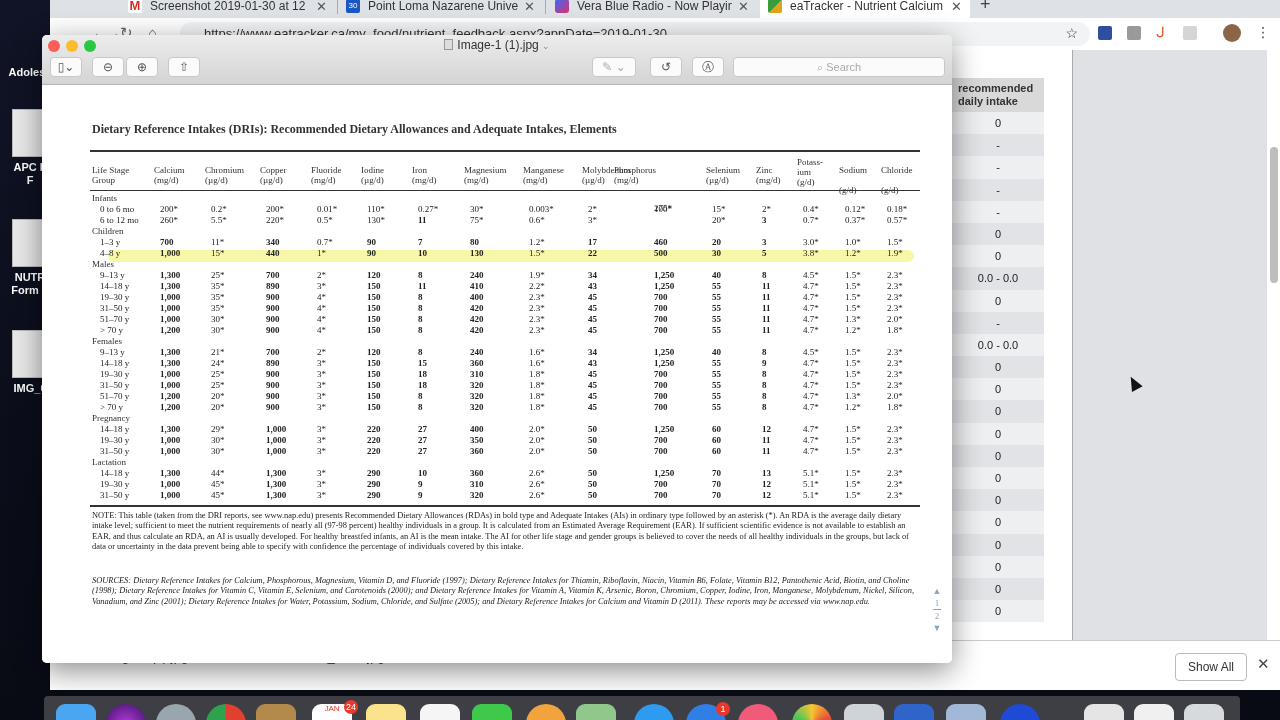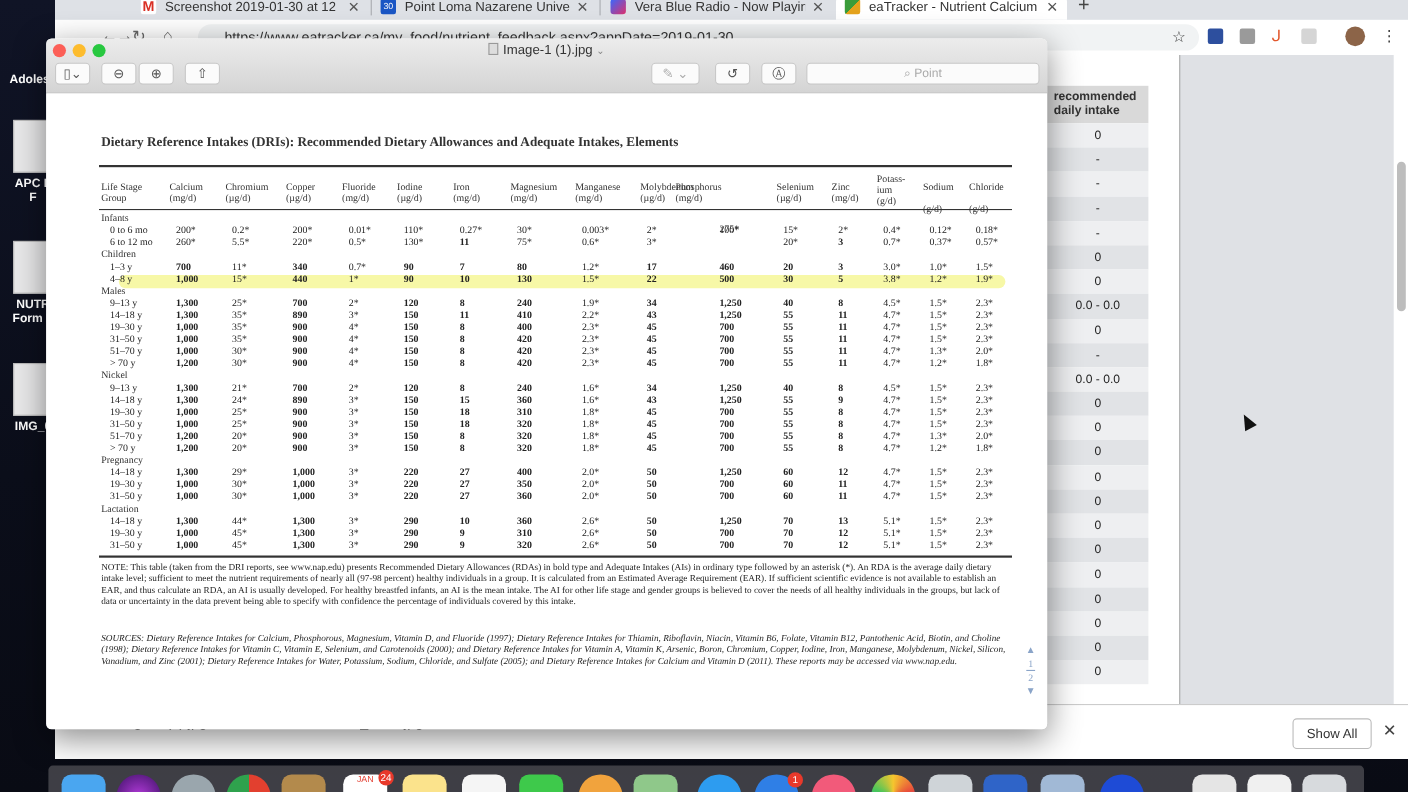--- a/index.html
+++ b/index.html
@@ -185,21 +185,21 @@
       <span style="display:inline-block;width:9px;height:11px;background:#ddd;border:1px solid #999;vertical-align:-1px;margin-right:4px"></span><span>Image-1 (1).jpg</span> <span style="color:#888;font-size:9px">⌄</span>
     </div>
     <div class="pbtn" style="left:8px;width:32px">▯⌄</div>
     <div class="pbtn" style="left:50px;width:32px">⊖</div>
     <div class="pbtn" style="left:84px;width:32px">⊕</div>
     <div class="pbtn" style="left:126px;width:32px">⇧</div>
     <div class="pbtn" style="left:550px;width:44px;color:#aaa">✎ ⌄</div>
     <div class="pbtn" style="left:608px;width:32px">↺</div>
     <div class="pbtn" style="left:650px;width:32px">Ⓐ</div>
     <div class="psearch">
-      <span>⌕</span> <span>Point</span>
+      <span>⌕</span> <span>Search</span>
     </div>
   </div>
 
   <div class="doc">
     <div class="dtitle">Dietary Reference Intakes (DRIs): Recommended Dietary Allowances and Adequate Intakes, Elements</div>
     <div class="rule" style="top:65px;width:830px"></div>
     <div class="hilite"></div>
     <div id="dri-headers">
         <div class="hdr" style="left: 50px; top: 80px;">
           <div style="white-space: pre-line;">Life Stage
@@ -446,21 +446,21 @@
           <div class="cell" style="top: 240px; left: 428px; font-weight: bold;">420</div>
           <div class="cell" style="top: 240px; left: 487px;">2.3*</div>
           <div class="cell" style="top: 240px; left: 546px; font-weight: bold;">45</div>
           <div class="cell" style="top: 240px; left: 612px; font-weight: bold;">700</div>
           <div class="cell" style="top: 240px; left: 670px; font-weight: bold;">55</div>
           <div class="cell" style="top: 240px; left: 720px; font-weight: bold;">11</div>
           <div class="cell" style="top: 240px; left: 761px;">4.7*</div>
           <div class="cell" style="top: 240px; left: 803px;">1.2*</div>
           <div class="cell" style="top: 240px; left: 845px;">1.8*</div>
         </div>
-        <div class="grp" style="top: 251px;">Nickel</div>
+        <div class="grp" style="top: 251px;">Females</div>
         <div>
           <div class="cell" style="top: 262px; left: 58px;">9–13 y</div>
           <div class="cell" style="top: 262px; left: 118px; font-weight: bold;">1,300</div>
           <div class="cell" style="top: 262px; left: 169px;">21*</div>
           <div class="cell" style="top: 262px; left: 224px; font-weight: bold;">700</div>
           <div class="cell" style="top: 262px; left: 275px;">2*</div>
           <div class="cell" style="top: 262px; left: 325px; font-weight: bold;">120</div>
           <div class="cell" style="top: 262px; left: 376px; font-weight: bold;">8</div>
           <div class="cell" style="top: 262px; left: 428px; font-weight: bold;">240</div>
           <div class="cell" style="top: 262px; left: 487px;">1.6*</div>

